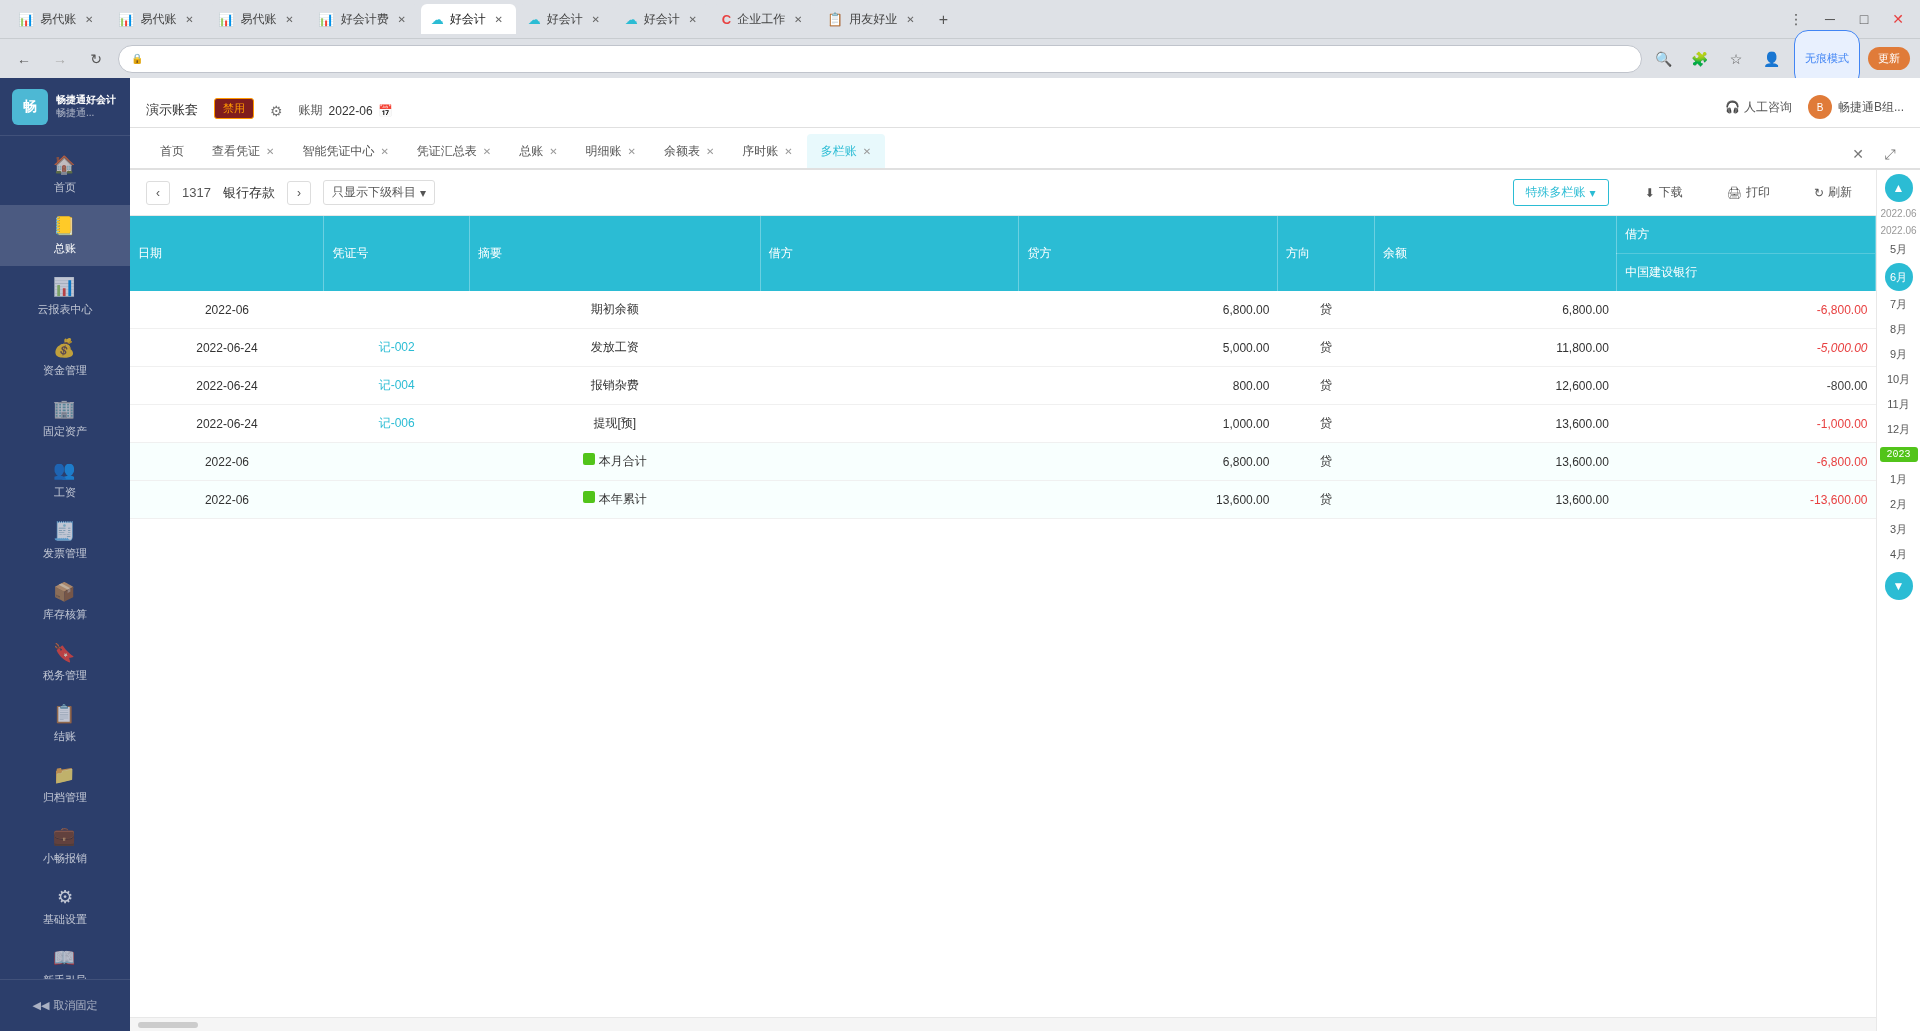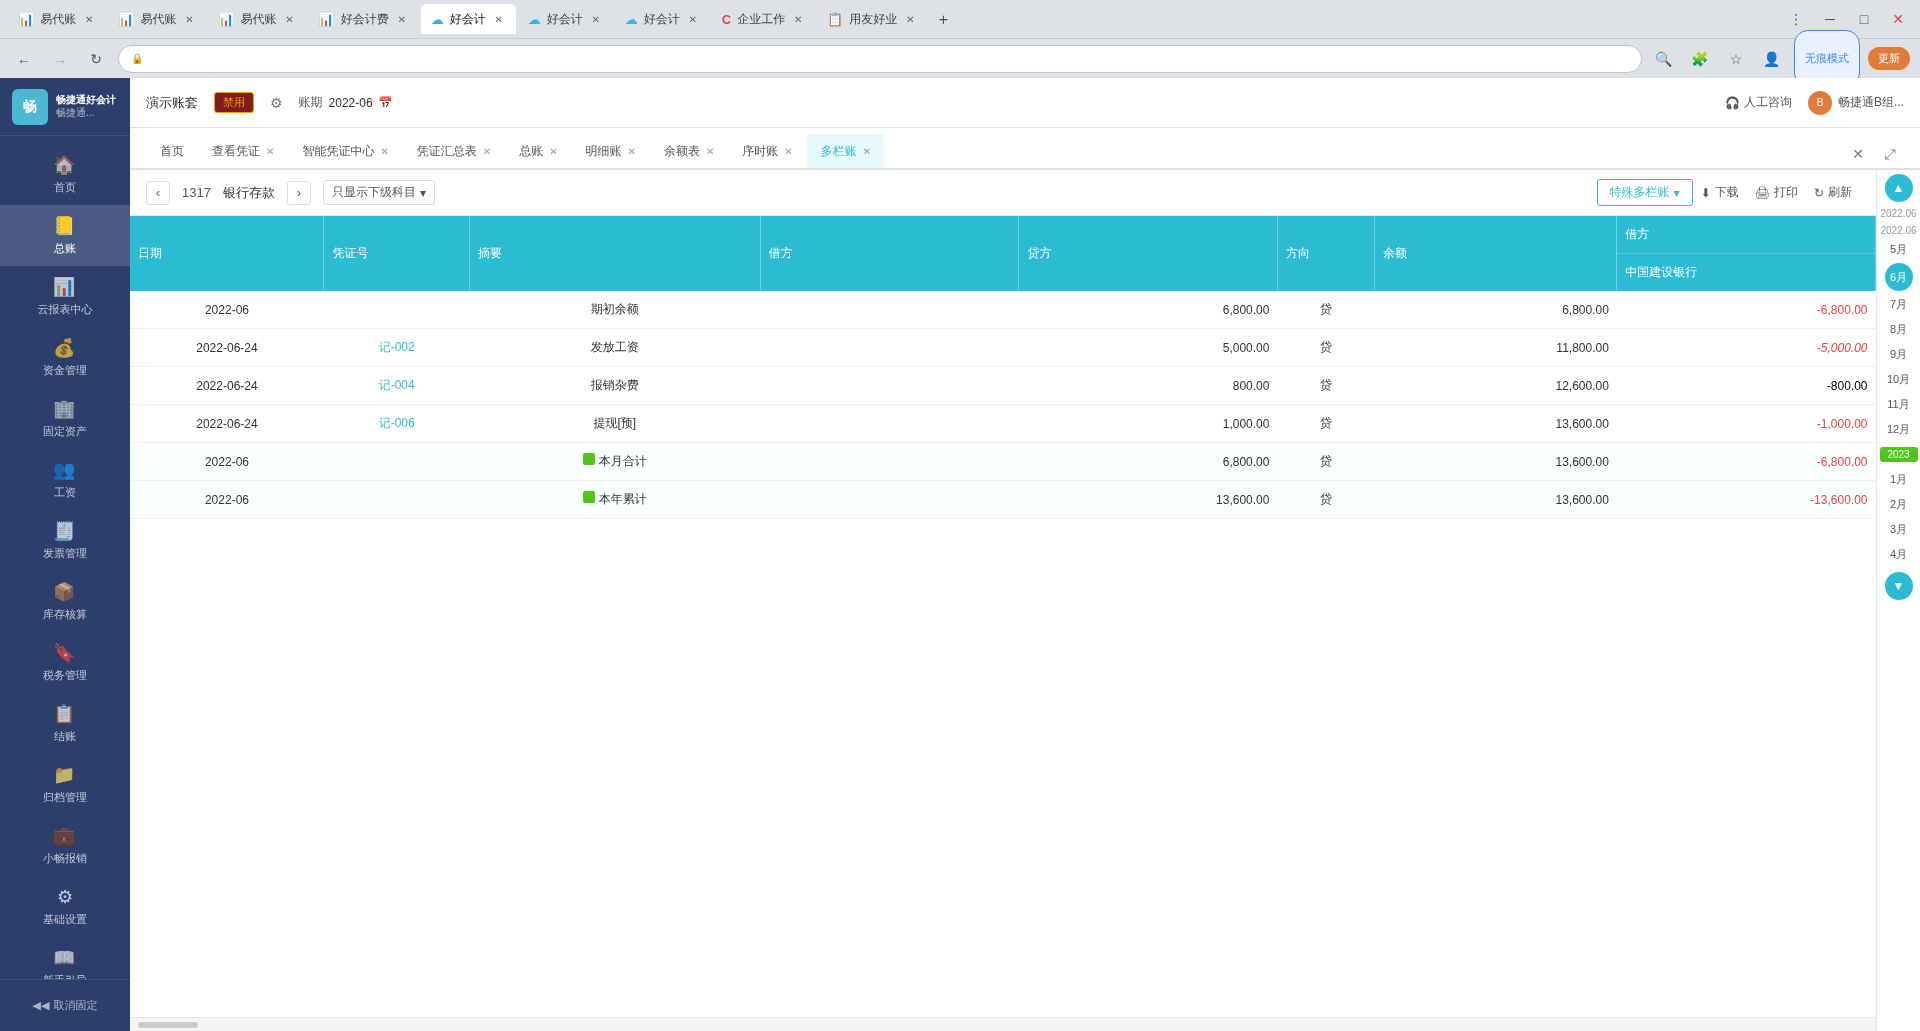--- a/index.html
+++ b/index.html
@@ -37,21 +37,21 @@
     .sidebar-item { display: flex; flex-direction: column; align-items: center; padding: 10px 0; cursor: pointer; color: rgba(255,255,255,0.7); font-size: 11px; gap: 4px; transition: background 0.2s; }
     .sidebar-item.active { background: rgba(255,255,255,0.15); color: #fff; }
     .sidebar-item-icon { font-size: 18px; }
     .sidebar-bottom { padding: 10px 0; border-top: 1px solid rgba(255,255,255,0.1); }
     .sidebar-pin { display: flex; align-items: center; justify-content: center; padding: 8px; cursor: pointer; color: rgba(255,255,255,0.6); font-size: 11px; gap: 4px; }
 
     
     .main-content { flex: 1; display: flex; flex-direction: column; overflow: hidden; background: #f0f2f5; }
 
     
-    .top-toolbar { height: 50px; background: #fff; display: flex; align-items: center; padding: 0 16px; gap: 16px; border-bottom: 1px solid #e0e0e0; flex-shrink: 0; }
+    .top-toolbar { height: 50px; background: #fff; display: flex; align-items: flex-end; padding: 8px 16px; gap: 16px; border-bottom: 1px solid #e0e0e0; flex-shrink: 0; }
     .demo-badge { background: #7f1d1d; border: 1px solid #f90; border-radius: 3px; padding: 2px 8px; font-size: 11px; color: #f90; }
     .period-section { display: flex; align-items: center; gap: 6px; font-size: 12px; color: #555; }
     .period-icon { font-size: 14px; color: #777; }
     .toolbar-right { margin-left: auto; display: flex; align-items: center; gap: 16px; }
     .consult-btn { display: flex; align-items: center; gap: 4px; font-size: 12px; color: #555; cursor: pointer; }
     .user-info { display: flex; align-items: center; gap: 6px; font-size: 12px; color: #555; }
 
     
     .tab-bar { height: 42px; background: #fff; display: flex; align-items: flex-end; padding: 0 16px; border-bottom: 2px solid #e0e0e0; flex-shrink: 0; overflow-x: auto; }
     .page-tab { display: flex; align-items: center; height: 36px; padding: 0 14px; font-size: 12px; color: #555; cursor: pointer; gap: 6px; border-bottom: 2px solid transparent; margin-bottom: -2px; white-space: nowrap; }
@@ -59,21 +59,21 @@
     .page-tab-close { font-size: 10px; color: #999; cursor: pointer; }
 
     
     .content-area { flex: 1; display: flex; overflow: hidden; }
     .ledger-panel { flex: 1; display: flex; flex-direction: column; overflow: hidden; background: #fff; margin: 0; }
 
     
     .ledger-toolbar { height: 46px; display: flex; align-items: center; padding: 0 16px; gap: 12px; border-bottom: 1px solid #e8e8e8; flex-shrink: 0; background: #fff; }
     .nav-arrow { width: 24px; height: 24px; border: 1px solid #ddd; border-radius: 3px; display: flex; align-items: center; justify-content: center; cursor: pointer; color: #555; font-size: 12px; }
     .filter-dropdown { display: flex; align-items: center; gap: 4px; border: 1px solid #ddd; border-radius: 3px; padding: 3px 8px; font-size: 12px; color: #555; cursor: pointer; }
-    .ledger-toolbar-right { margin-left: auto; display: flex; align-items: center; gap: 0; }
+    .ledger-toolbar-right { margin-left: auto; display: flex; align-items: center; gap: 28px; }
     .special-multiledger-btn { border: 1px solid #2bbcd4; border-radius: 3px; padding: 4px 12px; font-size: 12px; color: #2bbcd4; cursor: pointer; display: flex; align-items: center; gap: 4px; }
     .action-btn { display: flex; align-items: center; gap: 4px; font-size: 12px; color: #555; cursor: pointer; padding: 4px 8px; }
 
     
     .ledger-table-wrap { flex: 1; overflow: auto; }
     .ledger-table { width: 100%; border-collapse: collapse; }
     .ledger-table thead tr th { background: #2bbcd4; color: #fff; text-align: left; padding: 10px 8px; font-weight: normal; font-size: 12px; border-right: 1px solid rgba(255,255,255,0.3); white-space: nowrap; }
     .ledger-table thead tr:last-child th { border-top: 1px solid rgba(255,255,255,0.2); }
     .ledger-table tbody tr td { padding: 10px 8px; border-bottom: 1px solid #f0f0f0; font-size: 12px; color: #333; text-align: center; }
     .ledger-table tbody tr td.link { color: #2bbcd4; cursor: pointer; }
@@ -402,21 +402,21 @@
     <td class="col-extra num" style="color:#e84040;font-style:italic;">-5,000.00</td>
   </tr>
                 <tr>
     <td class="col-date">2022-06-24</td>
     <td class="col-voucher link">记-004</td>
     <td class="col-summary">报销杂费</td>
     <td class="col-debit num"></td>
     <td class="col-credit num">800.00</td>
     <td class="col-direction">贷</td>
     <td class="col-balance num">12,600.00</td>
-    <td class="col-extra num" style="color:#000000;margin-top:48px;">-800.00</td>
+    <td class="col-extra num" style="color:#404040;margin-top:48px;">-800.00</td>
   </tr>
                 <tr>
     <td class="col-date">2022-06-24</td>
     <td class="col-voucher link">记-006</td>
     <td class="col-summary">提现[预]</td>
     <td class="col-debit num"></td>
     <td class="col-credit num">1,000.00</td>
     <td class="col-direction">贷</td>
     <td class="col-balance num">13,600.00</td>
     <td class="col-extra num" style="color:#e84040;">-1,000.00</td>
@@ -455,21 +455,21 @@
         <div style="font-size:10px; color:#999; margin:4px 0; text-align:center;">2022.06</div>
         <div style="font-size:10px; color:#999; text-align:center;">2022.06</div>
         <div class="cal-month">5月</div>
         <div class="cal-month active" style="background:#2bbcd4; color:#fff; border-radius:50%; width:28px; height:28px; display:flex; align-items:center; justify-content:center; margin:0 auto; font-size:11px;">6月</div>
         <div class="cal-month">7月</div>
         <div class="cal-month">8月</div>
         <div class="cal-month">9月</div>
         <div class="cal-month">10月</div>
         <div class="cal-month">11月</div>
         <div class="cal-month">12月</div>
-        <div class="cal-month year-badge" style="background:#52c41a; color:#fff; border-radius:3px; font-size:10px; padding:2px 4px; margin:4px 0; text-align:center;">2023</div>
+        <div class="cal-month year-badge" style="background:#52c41a; color:#fff; border-radius:3px; font-size:10px; padding:2px 4px; margin:4px 0; text-align:center;font-family:Liberation Mono, monospace;">2023</div>
         <div class="cal-month">1月</div>
         <div class="cal-month">2月</div>
         <div class="cal-month">3月</div>
         <div class="cal-month">4月</div>
         <div class="cal-nav" style="margin-top:4px;">▼</div>
       </div>
     </div>
   </div>
 </div>
 

